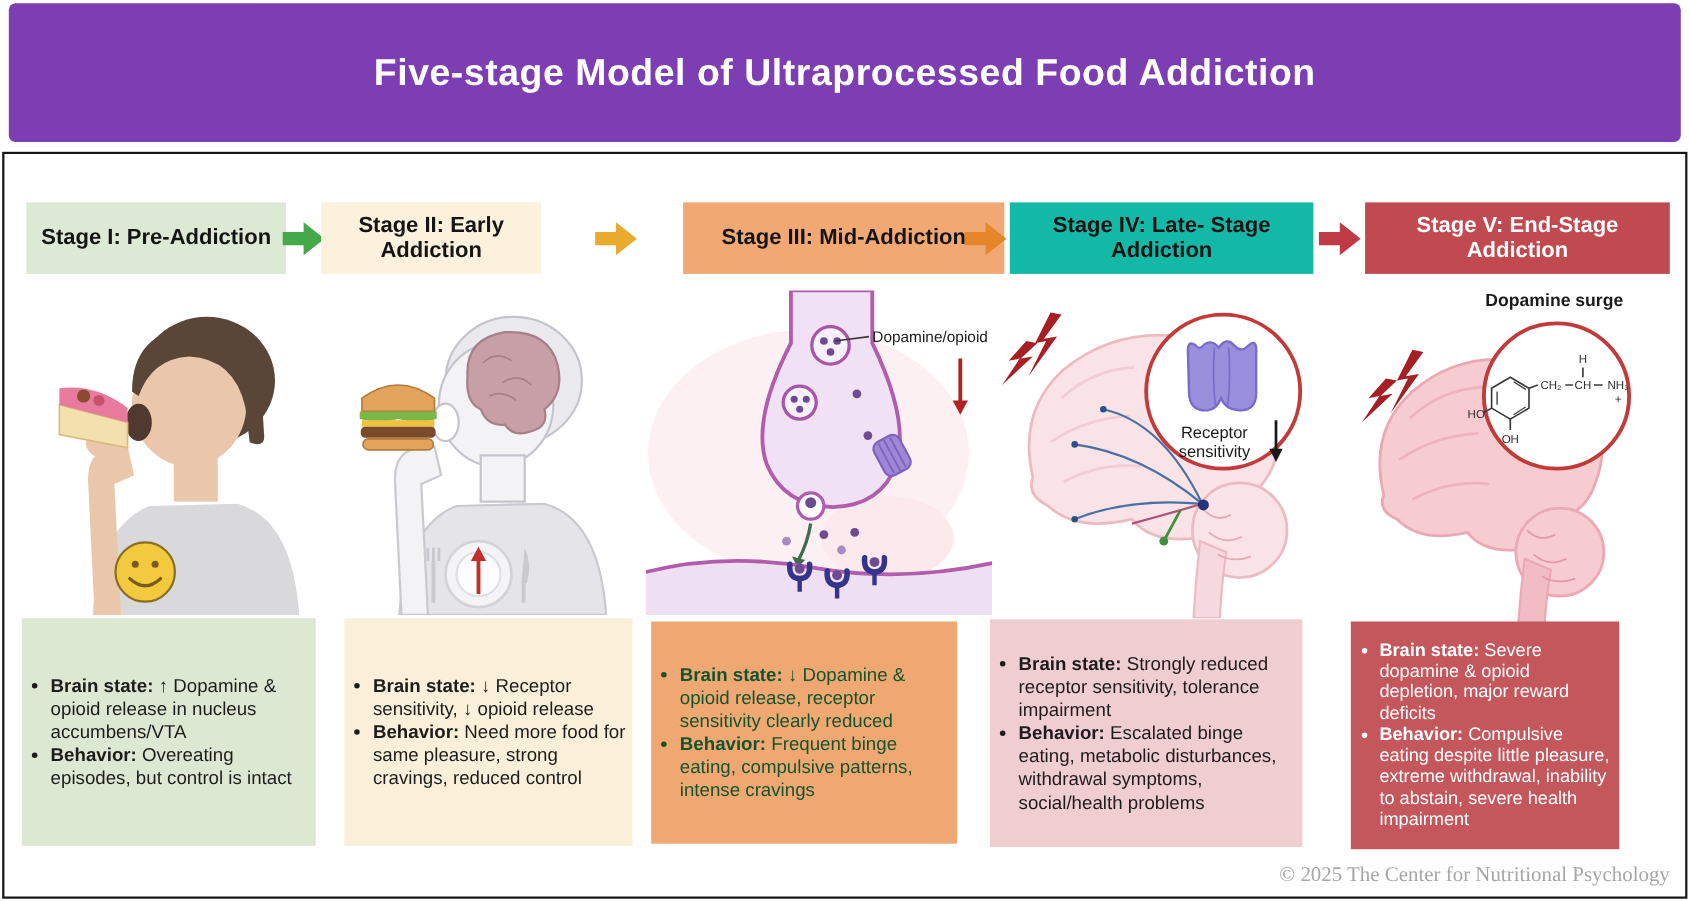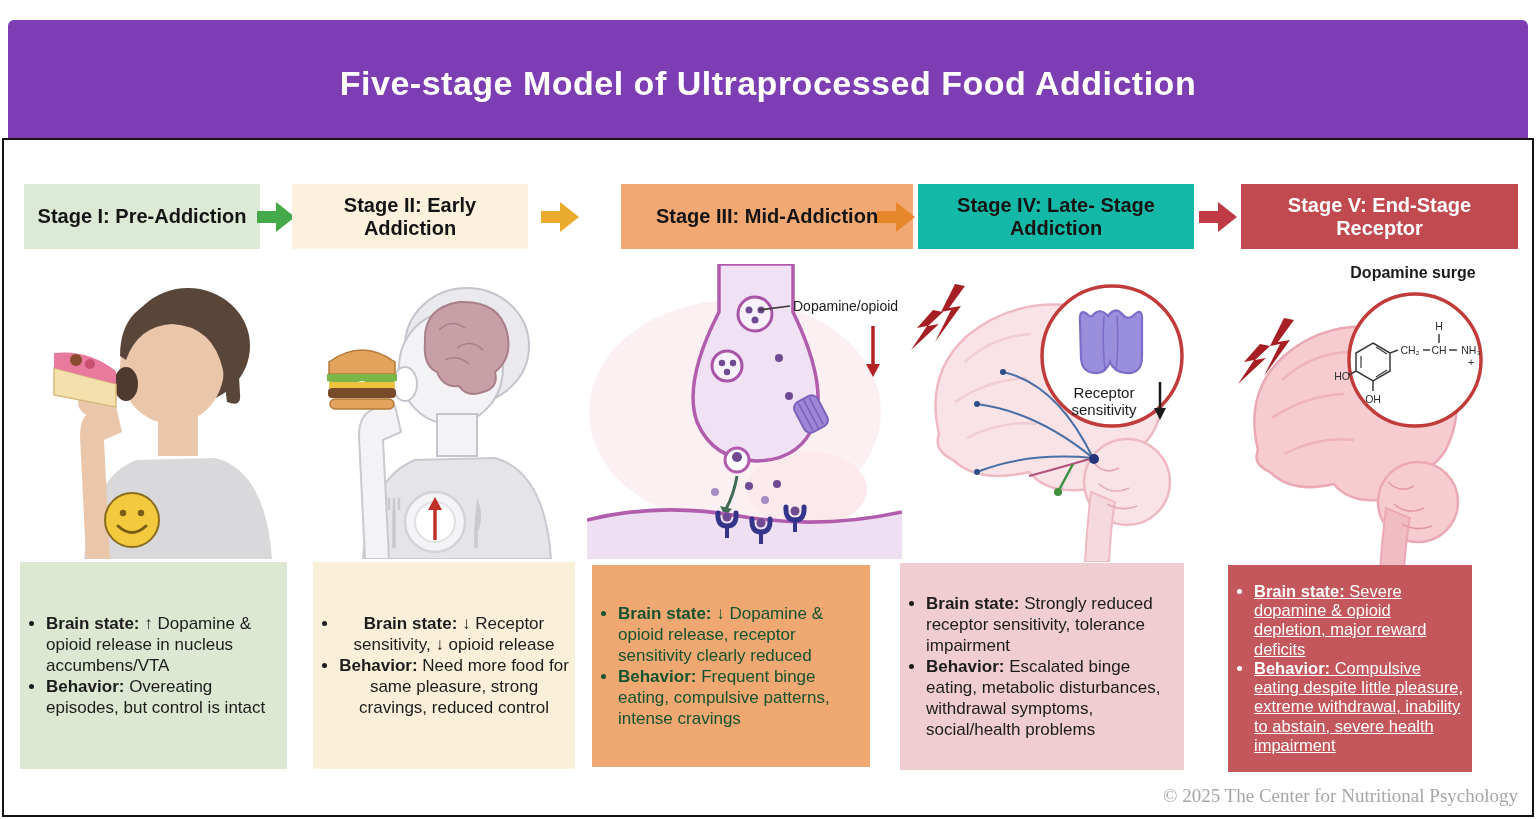--- a/index.html
+++ b/index.html
@@ -1,18 +1,18 @@
 <!DOCTYPE html>
 <html><head>
 <meta charset="utf-8">
 <style>
   * { margin:0; padding:0; box-sizing:border-box; }
   body { background:#ffffff; font-family:"Liberation Sans", sans-serif; }
   .canvas { position:relative; width:1536px; height:819px; background:#ffffff; overflow:hidden; }
-  .banner { position:absolute; left:8px; right:8px; top:20px; height:126px; border-radius:6px;
+  .banner { position:absolute; left:8px; right:8px; top:3px; height:126px; border-radius:6px;
             display:flex; align-items:center; justify-content:center; }
   .banner-title { color:#ffffff; font-size:34px; font-weight:bold; letter-spacing:.5px; }
   .frame { position:absolute; left:2px; right:2px; top:138px; bottom:2px; border:2px solid #141414; background:#ffffff; }
   .stage-header { position:absolute; display:flex; align-items:center; justify-content:center;
                   text-align:center; font-weight:bold; font-size:20px; line-height:1.15; }
   .arrow { position:absolute; }
   .ill { position:absolute; }
   .stage-body { position:absolute; display:flex; align-items:center; font-size:17px; line-height:1.24; }
   .stage-body ul { list-style:disc; padding-left:26px; padding-right:6px; width:100%; }
   .stage-body li { margin:0; }
@@ -31,40 +31,40 @@
   </div>
 
   <div class="frame">
 
     <div class="stage-header" style="left: 20px; top: 44px; width: 236px; height: 65px; padding: 0px 8px; background-color: rgb(220, 233, 212); color: rgb(20, 20, 20);">
       <span>Stage I: Pre-Addiction</span>
     </div>
     <svg class="arrow" style="left:252px;top:60px;" width="40" height="34" viewBox="0 0 40 34">
       <polygon points="1,11 20,11 20,2 39,17 20,32 20,23 1,23" style="fill: rgb(68, 169, 72);"></polygon>
     </svg>
-    <div class="stage-header" style="left: 288px; top: 44px; width: 236px; height: 65px; padding: 0px 30px; background-color: rgb(251, 241, 220); color: rgb(20, 20, 20);">
+    <div class="stage-header" style="left: 288px; top: 44px; width: 200px; height: 65px; padding: 0px 30px; background-color: rgb(251, 241, 220); color: rgb(20, 20, 20);">
       <span>Stage II: Early Addiction</span>
     </div>
     <svg class="arrow" style="left:536px;top:60px;" width="40" height="34" viewBox="0 0 40 34">
       <polygon points="1,11 20,11 20,2 39,17 20,32 20,23 1,23" style="fill: rgb(234, 170, 46);"></polygon>
     </svg>
     <div class="stage-header" style="left: 581px; top: 44px; width: 292px; height: 65px; padding: 0px 20px; background-color: rgb(241, 168, 115); color: rgb(20, 20, 20); margin-left: 36px;">
       <span>Stage III: Mid-Addiction</span>
     </div>
     <svg class="arrow" style="left:872px;top:60px;" width="40" height="34" viewBox="0 0 40 34">
       <polygon points="1,11 20,11 20,2 39,17 20,32 20,23 1,23" style="fill: rgb(229, 134, 43);"></polygon>
     </svg>
     <div class="stage-header" style="left: 914px; top: 44px; width: 276px; height: 65px; padding: 0px 28px; background-color: #14b8a6; color: rgb(20, 20, 20);">
       <span>Stage IV: Late- Stage Addiction</span>
     </div>
     <svg class="arrow" style="left:1194px;top:60px;" width="40" height="34" viewBox="0 0 40 34">
       <polygon points="1,11 20,11 20,2 39,17 20,32 20,23 1,23" style="fill: rgb(191, 58, 68);"></polygon>
     </svg>
     <div class="stage-header" style="left: 1237px; top: 44px; width: 277px; height: 65px; padding: 0px 28px; background-color: rgb(192, 74, 80); color: rgb(255, 255, 255);">
-      <span>Stage V: End-Stage Receptor</span>
+      <span>Stage V: End-Stage Addiction</span>
     </div>
 
     <svg class="ill" style="left:16px;top:124px;" width="270" height="295" viewBox="0 0 270 295">
       <g>
         <ellipse cx="168" cy="82" rx="62" ry="58" fill="#594638"></ellipse>
         <ellipse cx="152" cy="104" rx="52" ry="56" fill="#eac7ab"></ellipse>
         <path d="M100,92 Q100,38 156,32 Q214,38 218,96 L220,130 Q222,144 207,138 L203,106 Q193,62 152,60 Q118,62 106,96 Z" fill="#594638"></path>
         <ellipse cx="106" cy="120" rx="12" ry="17" fill="#50392f"></ellipse>
         <rect x="138" y="150" width="40" height="42" fill="#eac7ab"></rect>
         <path d="M64,295 Q70,214 116,196 L196,194 Q246,208 252,295 Z" fill="#d9d9db"></path>
@@ -249,39 +249,39 @@
         </g>
       </g>
     </svg>
 
     <div class="stage-body" style="left: 16px; top: 422px; width: 267px; height: 207px; background-color: rgb(221, 232, 210); color: rgb(28, 28, 28);">
       <ul>
         <li><b>Brain state:</b><span> ↑ Dopamine &amp; opioid release in nucleus accumbens/VTA</span></li>
         <li><b>Behavior:</b><span> Overeating episodes, but control is intact</span></li>
       </ul>
     </div>
-    <div class="stage-body" style="left: 309px; top: 422px; width: 262px; height: 207px; background-color: rgb(250, 240, 218); color: rgb(28, 28, 28); text-align: center;">
+    <div class="stage-body" style="left: 309px; top: 422px; width: 262px; height: 207px; background-color: rgb(250, 240, 218); color: rgb(28, 28, 28);">
       <ul>
         <li><b>Brain state:</b><span> ↓ Receptor sensitivity, ↓ opioid release</span></li>
         <li><b>Behavior:</b><span> Need more food for same pleasure, strong cravings, reduced control</span></li>
       </ul>
     </div>
     <div class="stage-body" style="left: 588px; top: 425px; width: 278px; height: 202px; background-color: rgb(240, 168, 115); color: #14532d;">
       <ul>
         <li><b>Brain state:</b><span> ↓ Dopamine &amp; opioid release, receptor sensitivity clearly reduced</span></li>
         <li><b>Behavior:</b><span> Frequent binge eating, compulsive patterns, intense cravings</span></li>
       </ul>
     </div>
     <div class="stage-body" style="left: 896px; top: 423px; width: 284px; height: 207px; background-color: rgb(240, 205, 208); color: rgb(28, 28, 28);">
       <ul>
         <li><b>Brain state:</b><span> Strongly reduced receptor sensitivity, tolerance impairment</span></li>
         <li><b>Behavior:</b><span> Escalated binge eating, metabolic disturbances, withdrawal symptoms, social/health problems</span></li>
       </ul>
     </div>
-    <div class="stage-body" style="left: 1224px; top: 425px; width: 244px; height: 207px; font-size: 16.5px; line-height: 1.17; background-color: rgb(196, 87, 92); color: rgb(255, 255, 255); text-decoration: underline;">
+    <div class="stage-body" style="left: 1224px; top: 425px; width: 244px; height: 207px; font-size: 16.5px; line-height: 1.17; background-color: rgb(196, 87, 92); color: rgb(255, 255, 255);">
       <ul>
         <li><b>Brain state:</b><span> Severe dopamine &amp; opioid depletion, major reward deficits</span></li>
         <li><b>Behavior:</b><span> Compulsive eating despite little pleasure, extreme withdrawal, inability to abstain, severe health impairment</span></li>
       </ul>
     </div>
 
     <div class="copyright">© 2025 The Center for Nutritional Psychology</div>
 
   </div>
 </div>

